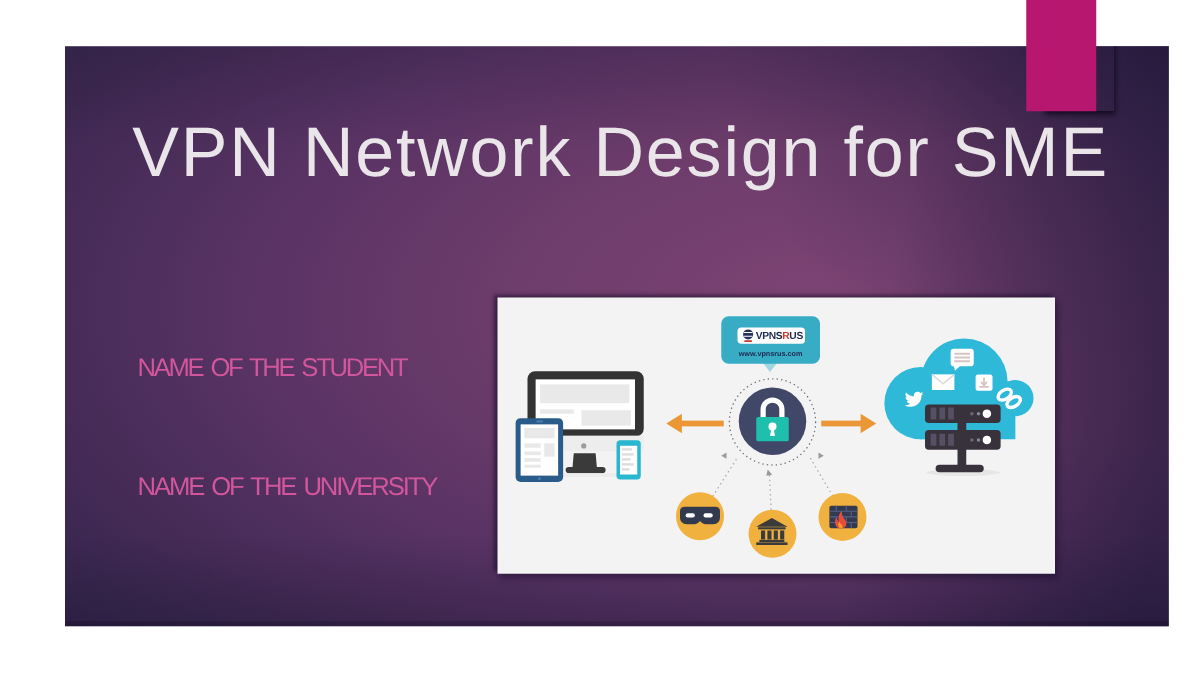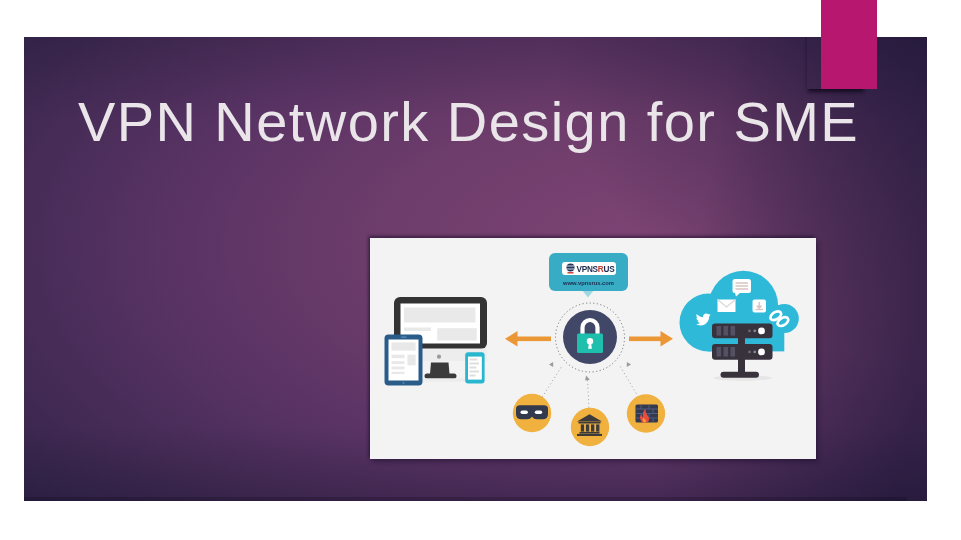--- a/index.html
+++ b/index.html
@@ -1,42 +1,44 @@
 <!DOCTYPE html>
 <html><head>
 <meta charset="utf-8">
 <style>
 html,body{margin:0;padding:0;width:961px;height:540px;background:#ffffff;overflow:hidden;
   font-family:"Liberation Sans",sans-serif;}
 #page{position:relative;width:961px;height:540px;}
-#slide{position:absolute;left:24px;top:37px;width:883px;height:464px;overflow:hidden;
+#slide{position:absolute;left:52px;top:37px;width:883px;height:464px;overflow:hidden;
   background:linear-gradient(180deg, rgba(25,19,44,0.18) 0%, rgba(25,19,44,0) 18%),
   linear-gradient(0deg, rgba(20,16,42,0.25) 0%, rgba(20,16,42,0) 16%),
   radial-gradient(circle 520px at 885px -40px, rgba(23,20,52,0.55) 0%, rgba(23,20,52,0) 70%),
   linear-gradient(100deg, rgba(22,19,50,0) 72%, rgba(22,19,50,0.55) 97%),
-  radial-gradient(ellipse 860px 435px at 620px 210px, #7d4474 0%, #6e3d6b 30%, #593364 55%, #3f2952 80%, #2c2147 100%);padding-left:20px;}
+  radial-gradient(ellipse 860px 435px at 620px 210px, #7d4474 0%, #6e3d6b 30%, #593364 55%, #3f2952 80%, #2c2147 100%);}
 #bottomedge{position:absolute;left:0;bottom:0;width:883px;height:4px;background:rgba(10,5,25,0.22);}
 #tab{position:absolute;left:821px;top:0;width:56px;height:89px;background:#b8176f;}
 #tabshadow{position:absolute;left:783px;top:-37px;width:56px;height:89px;box-shadow:1px 3px 4px rgba(10,5,22,0.78);}
 #title{position:absolute;left:3px;top:53px;width:883px;text-align:center;
   color:#e9e5e9;font-size:56px;line-height:64px;font-weight:400;}
 #title .l1{letter-spacing:1.44px;}
 #title .l2{letter-spacing:2.43px;}
 .pink{position:absolute;left:58px;color:#d2569b;font-size:20.5px;line-height:24px;letter-spacing:-1.82px;word-spacing:2.5px;}
 #student{top:246px;}
 #university{top:341px;letter-spacing:-1.68px;}
 #illus{position:absolute;left:346px;top:201px;width:446px;height:221px;background:#f4f3f4;
   box-shadow:-2.5px -2px 3px rgba(28,14,44,0.6), 2px 3px 5px rgba(20,10,35,0.42);}
 </style>
 </head>
 <body>
 <div id="page">
   <div id="slide">
     <div id="tabshadow"></div>
     <div id="title"><span class="l1">VPN Network Design for SME</span><br></div>
+    <div class="pink" id="student">NAME OF THE STUDENT</div>
+    <div class="pink" id="university">NAME OF THE UNIVERSITY</div>
     <div id="illus">
 <svg width="446" height="221" viewBox="0 0 446 221">
 
   <rect x="24" y="59" width="93" height="52" rx="6" fill="#333333"></rect>
   <rect x="30.5" y="65.5" width="79.5" height="40" fill="#ffffff"></rect>
   <rect x="34" y="69.5" width="71.5" height="15" fill="#e9e9e9"></rect>
   <rect x="34" y="89.5" width="27" height="3.5" fill="#e9e9e9"></rect>
   <rect x="34" y="96.9" width="13" height="3.8" fill="#e9e9e9"></rect>
   <rect x="67.2" y="90.2" width="39.5" height="12.3" fill="#e9e9e9"></rect>
 

